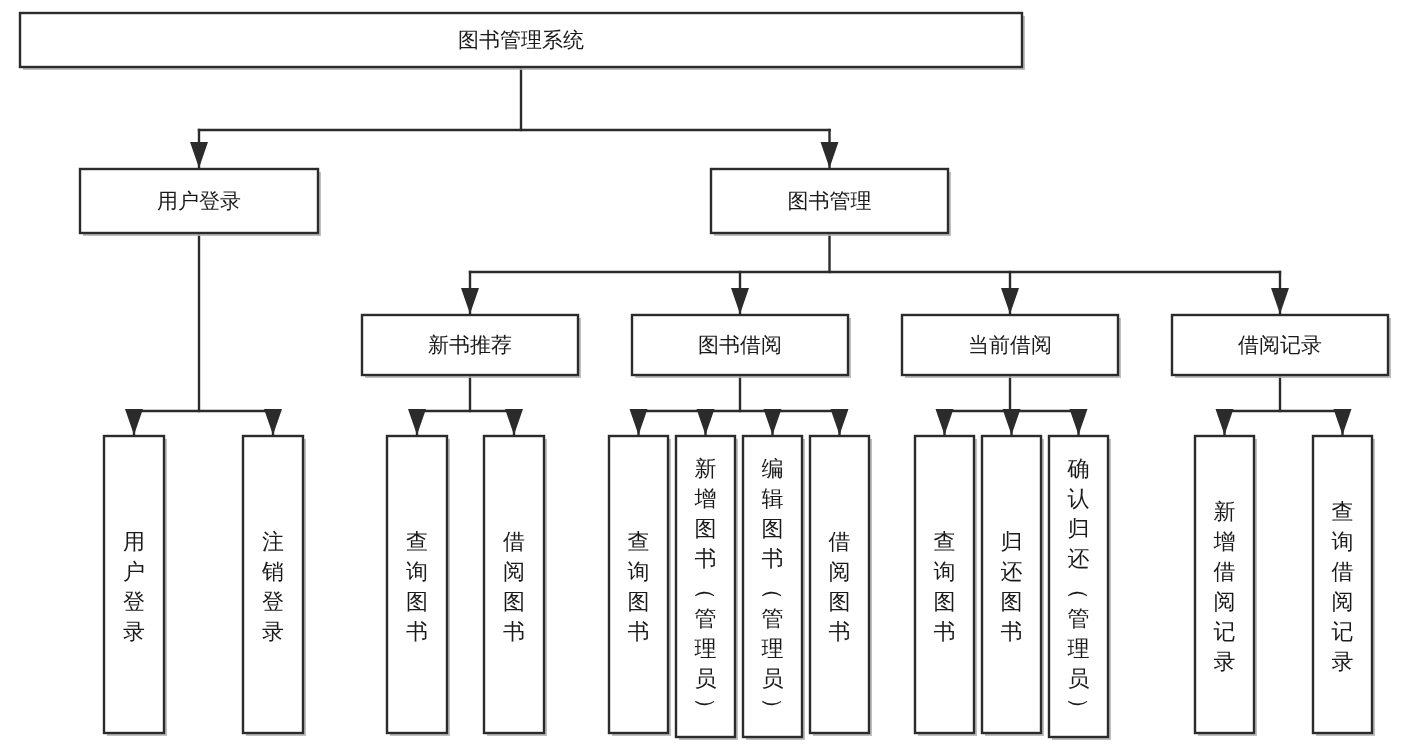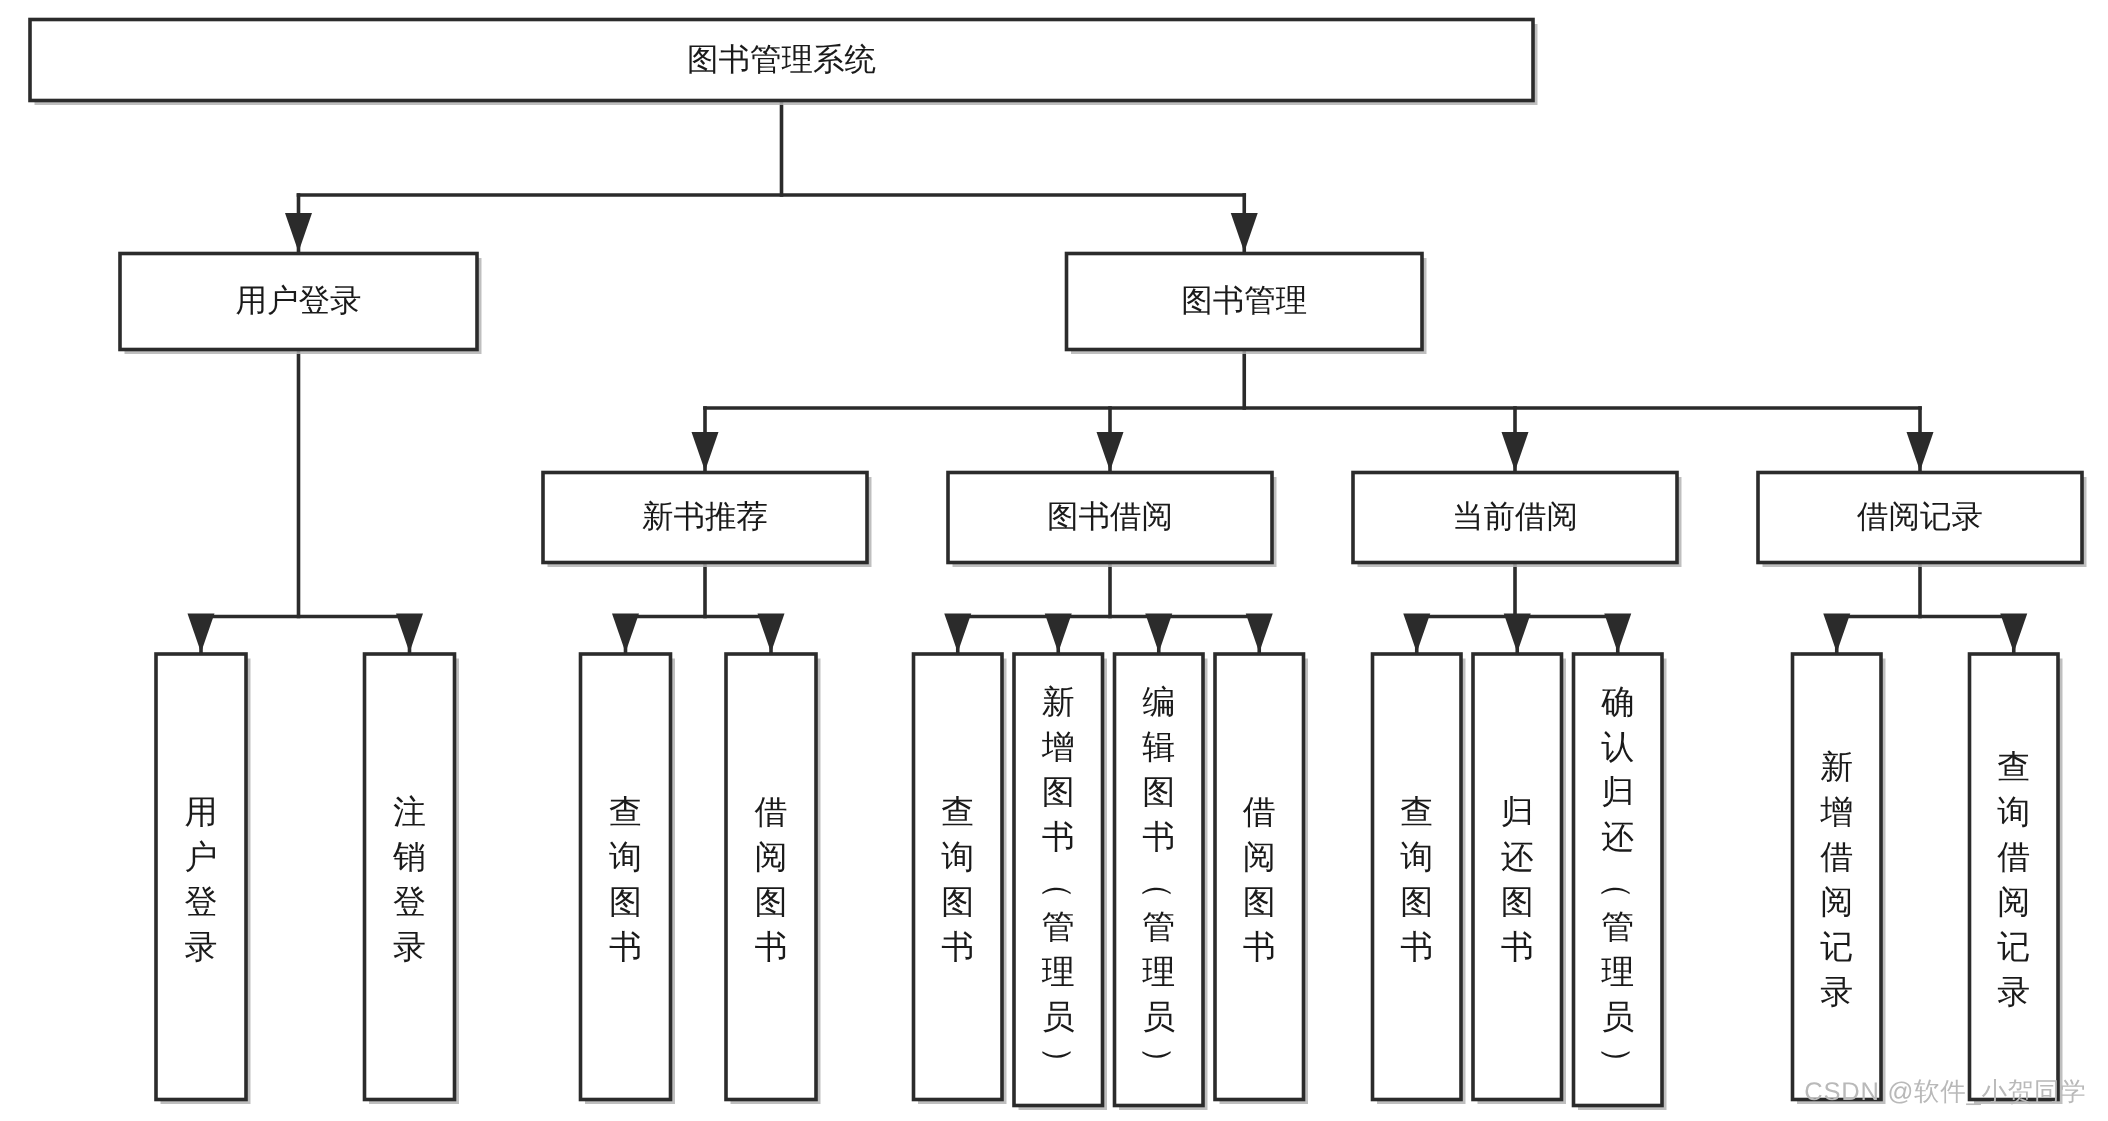--- a/index.html
+++ b/index.html
@@ -284,14 +284,13 @@
           <rect x="1313" y="436" width="59" height="297" class="node-box"></rect>
           <text x="1342.5" y="518.5" class="node-label-v" text-anchor="middle">查</text>
           <text x="1342.5" y="548.5" class="node-label-v" text-anchor="middle">询</text>
           <text x="1342.5" y="578.5" class="node-label-v" text-anchor="middle">借</text>
           <text x="1342.5" y="608.5" class="node-label-v" text-anchor="middle">阅</text>
           <text x="1342.5" y="638.5" class="node-label-v" text-anchor="middle">记</text>
           <text x="1342.5" y="668.5" class="node-label-v" text-anchor="middle">录</text>
         </g>
       </g>
   </svg>
-  <div class="watermark">CSDN @软件_小贺同学</div>
 </div>
 
 </body></html>

